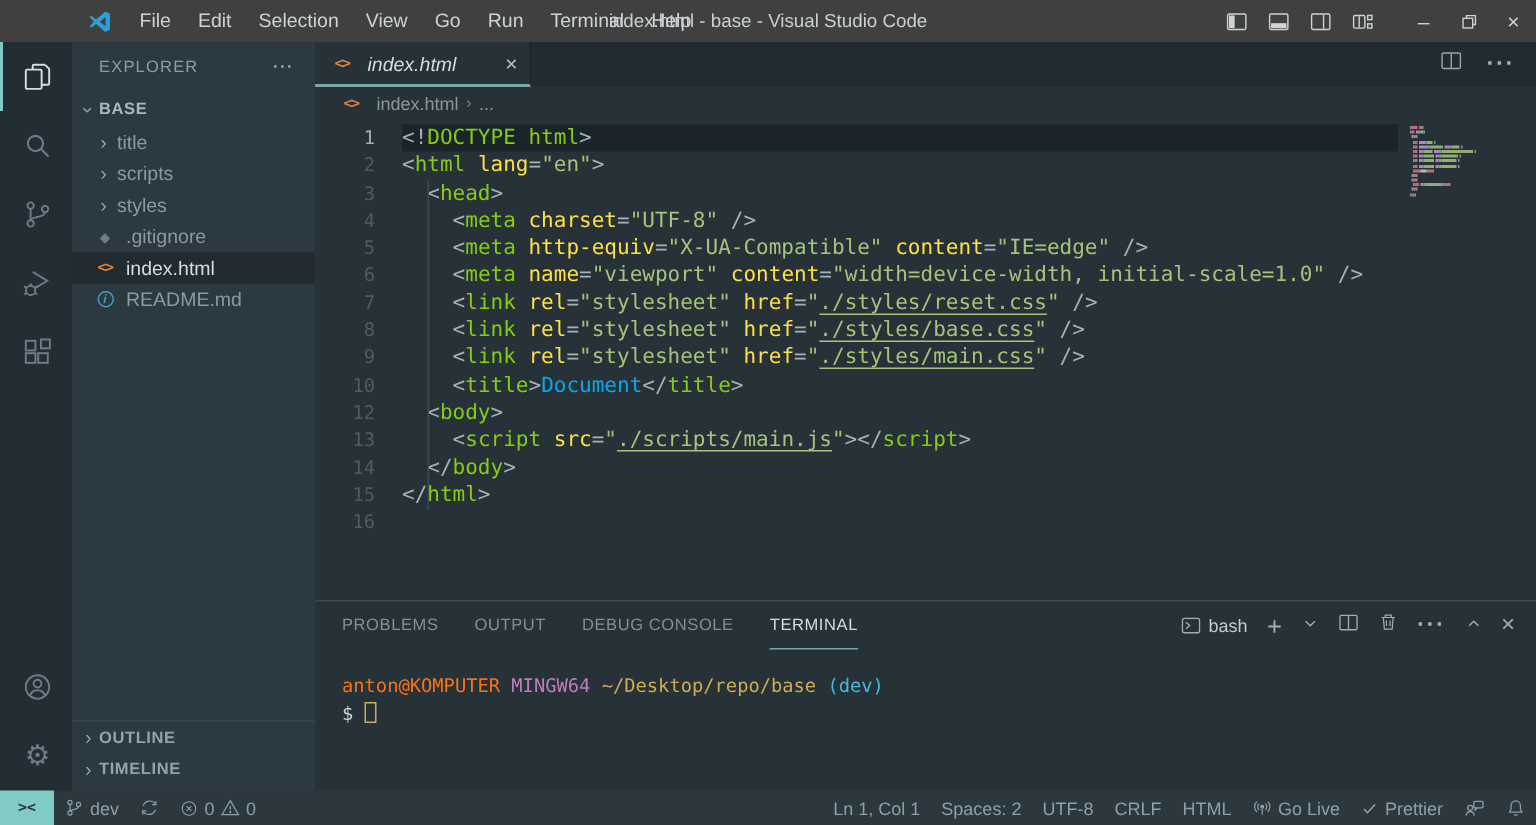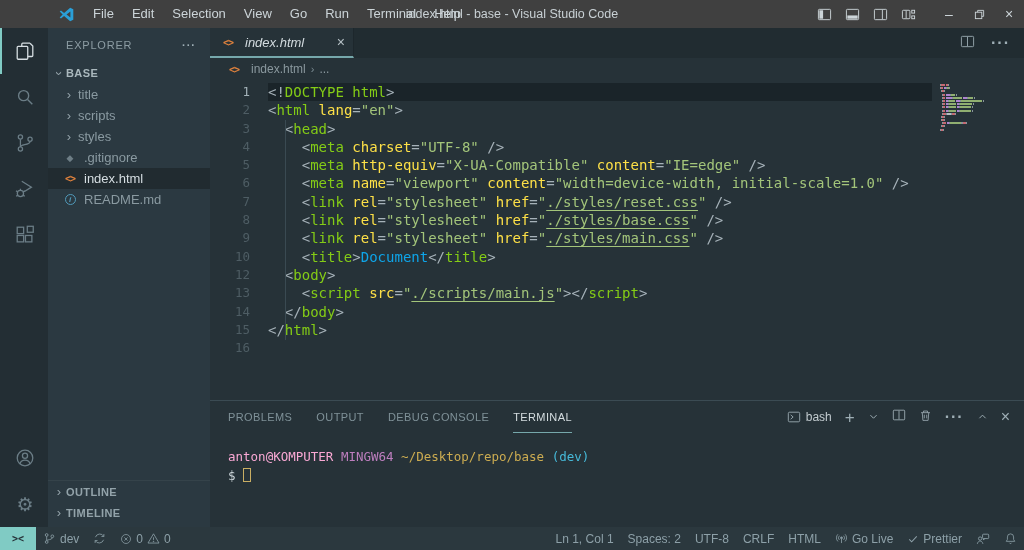--- a/index.html
+++ b/index.html
@@ -74,21 +74,21 @@
   .panel{ height:127px; border-top:1px solid #3b4b53; display:flex; flex-direction:column; }
   .paneltabs{ height:32px; display:flex; align-items:stretch; padding-left:18px; }
   .ptab{ display:flex; align-items:center; margin-right:24px; font-size:11px; letter-spacing:.4px; color:#7f9198; border-bottom:1px solid transparent; }
   .ptab.active{ color:#d5dde0; border-bottom-color:#76a8ab; }
   .panel-actions{ margin-left:auto; display:flex; align-items:center; gap:13px; padding-right:14px; color:#9fafb6; }
   .shell-chip{ display:flex; align-items:center; gap:5px; font-size:12px; color:#c3ccd0; }
   .plus{ font-size:17px; font-weight:400; line-height:1; }
   .pa-close{ font-size:16px; }
   .terminal{ padding:14px 0 0 18px; font-family:"DejaVu Sans Mono",monospace; font-size:12.5px; line-height:19px; }
   .tl{ white-space:pre; }
-  .tk-tg{ color:#f9a8d4; } .tk-tm{ color:#bd7ebe; } .tk-ty{ color:#ccac51; }
+  .tk-tg{ color:#f97316; } .tk-tm{ color:#bd7ebe; } .tk-ty{ color:#ccac51; }
   .tk-tc{ color:#46b9d8; } .tk-tw{ color:#ccd5d9; }
   .cursor{ display:inline-block; width:8px; height:14px; border:1px solid #c9ae63; vertical-align:-2px; }
   
   .statusbar{ height:23px; background:#2b383e; display:flex; align-items:center; font-size:12px; color:#8da0a8; }
   .sb-remote{ width:36px; height:23px; background:#80cbc4; color:#263238; display:flex; align-items:center; justify-content:center; font-family:"DejaVu Sans Mono",monospace; font-size:10px; font-weight:bold; }
   .sb-item{ display:flex; align-items:center; gap:4px; padding:0 7px; height:100%; }
   .sb-item svg{ display:block; }
   .sb-spacer{ flex:1; }
   .sb-ic{ display:inline-flex; }
 </style>

